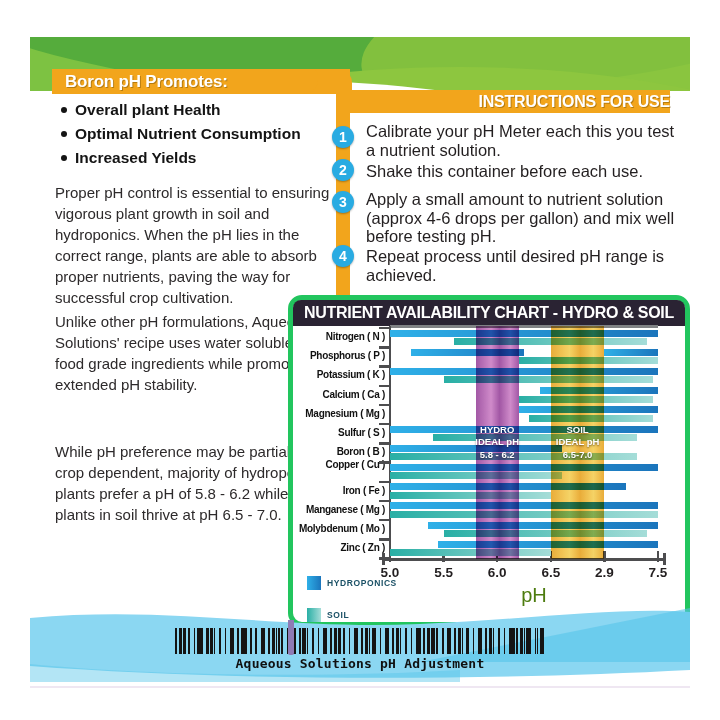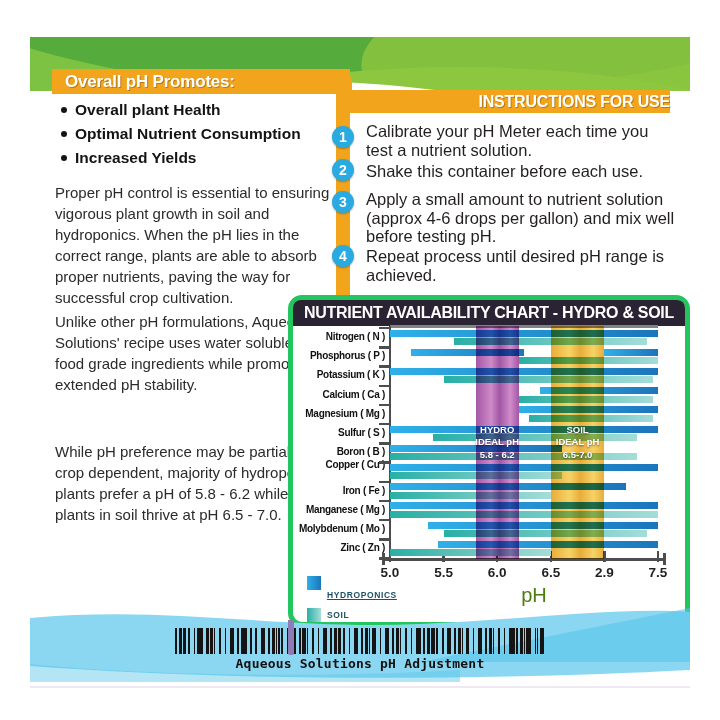--- a/index.html
+++ b/index.html
@@ -86,40 +86,40 @@
     <div class="g-dark"></div>
     <div class="g-light2"></div>
     <div class="g-bright"></div>
     <div class="g-white"></div>
   </div>
 
   <div class="orange-conn"></div>
   <div class="orange-pipe"></div>
   <div class="pipe-join"></div>
   <div class="left-banner">
-    <span>Overall pH Promotes:</span>
+    <span>Boron pH Promotes:</span>
   </div>
 
   <ul class="bullets" id="bullets">
       <li>Overall plant Health</li>
       <li>Optimal Nutrient Consumption</li>
       <li>Increased Yields</li>
     </ul>
   <div id="paras">
       <p class="para" style="top: 182px;">Proper pH control is essential to ensuring vigorous plant growth in soil and hydroponics.  When the pH lies in the correct range, plants are able to absorb proper nutrients, paving the way for successful crop cultivation.</p>
       <p class="para" style="top: 311px;">Unlike other pH formulations, Aqueous Solutions' recipe uses water soluble and food grade ingredients while promoting extended pH stability.</p>
       <p class="para" style="top: 441px;">While pH preference may be partially crop dependent, majority of hydroponic plants prefer a pH of 5.8 - 6.2 while most plants in soil thrive at pH 6.5 - 7.0.</p>
     </div>
 
   <div class="instr-header">
     <span>INSTRUCTIONS FOR USE</span>
   </div>
   <div id="steps">
       <div class="step-circle" style="left: 332px; top: 126px; background: rgb(41, 171, 226);">1</div>
-      <div class="step-text" style="top: 122px;">Calibrate your pH Meter each time you test a nutrient solution.</div>
+      <div class="step-text" style="top: 122px;">Calibrate your pH Meter each this you test a nutrient solution.</div>
       <div class="step-circle" style="left: 332px; top: 159px; background: rgb(41, 171, 226);">2</div>
       <div class="step-text" style="top: 162px;">Shake this container before each use.</div>
       <div class="step-circle" style="left: 332px; top: 191px; background: rgb(41, 171, 226);">3</div>
       <div class="step-text" style="top: 190px;">Apply a small amount to nutrient solution (approx 4-6 drops per gallon) and mix well before testing pH.</div>
       <div class="step-circle" style="left: 332px; top: 245px; background: rgb(41, 171, 226);">4</div>
       <div class="step-text" style="top: 247px;">Repeat process until desired pH range is achieved.</div>
     </div>
 
   <div class="chart-panel">
     <div class="chart-header">NUTRIENT AVAILABILITY CHART - HYDRO &amp; SOIL</div>
@@ -198,21 +198,21 @@
         <div class="axis" style="left: 203px; top: 225px; width: 2.4px; height: 11px;"></div>
         <div class="tick-label" style="left: 184.2px; top: 239px;">6.0</div>
         <div class="axis" style="left: 256.6px; top: 225px; width: 2.4px; height: 11px;"></div>
         <div class="tick-label" style="left: 237.8px; top: 239px;">6.5</div>
         <div class="axis" style="left: 310.2px; top: 225px; width: 2.4px; height: 11px;"></div>
         <div class="tick-label" style="left: 291.4px; top: 239px;">2.9</div>
         <div class="axis" style="left: 363.8px; top: 225px; width: 2.4px; height: 11px;"></div>
         <div class="tick-label" style="left: 345px; top: 239px;">7.5</div>
         <div class="x-label" style="left: 211px; top: 258px;">pH</div>
         <div class="legend-swatch" style="left: 14px; top: 250px; background: linear-gradient(90deg, rgb(47, 176, 232), rgb(27, 117, 188));"></div>
-        <div class="legend-text" style="left: 34px; top: 262px; text-decoration: underline;">HYDROPONICS</div>
+        <div class="legend-text" style="left: 34px; top: 250px;">HYDROPONICS</div>
         <div class="legend-swatch" style="left: 14px; top: 282px; background: linear-gradient(90deg, rgb(41, 175, 165), rgb(165, 221, 216));"></div>
         <div class="legend-text" style="left: 34px; top: 282px;">SOIL</div>
       </div>
   </div>
 
   <div class="wave">
     <svg width="660" height="82" viewBox="0 0 660 82">
       <path d="M0,18 C140,5 250,30 390,24 C500,19 590,7 660,12 L660,70 C450,81 200,81 0,66 Z" fill="#8BD7F2"></path>
       <path d="M390,62 L660,8 L660,62 Z" fill="#57C5E9" opacity="0.6"></path>
       <path d="M0,64 C120,76 300,78 430,70 L430,82 L0,82 Z" fill="#57C5E9" opacity="0.45"></path>

